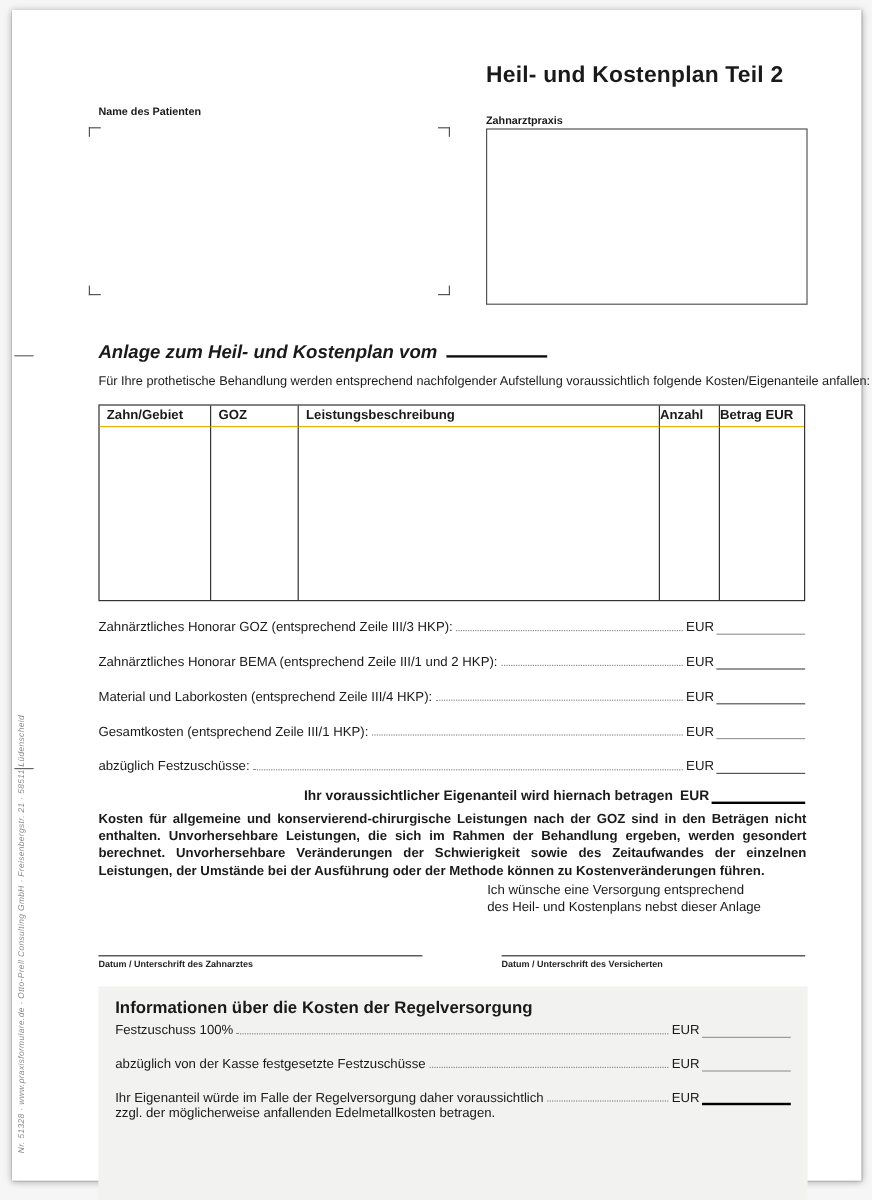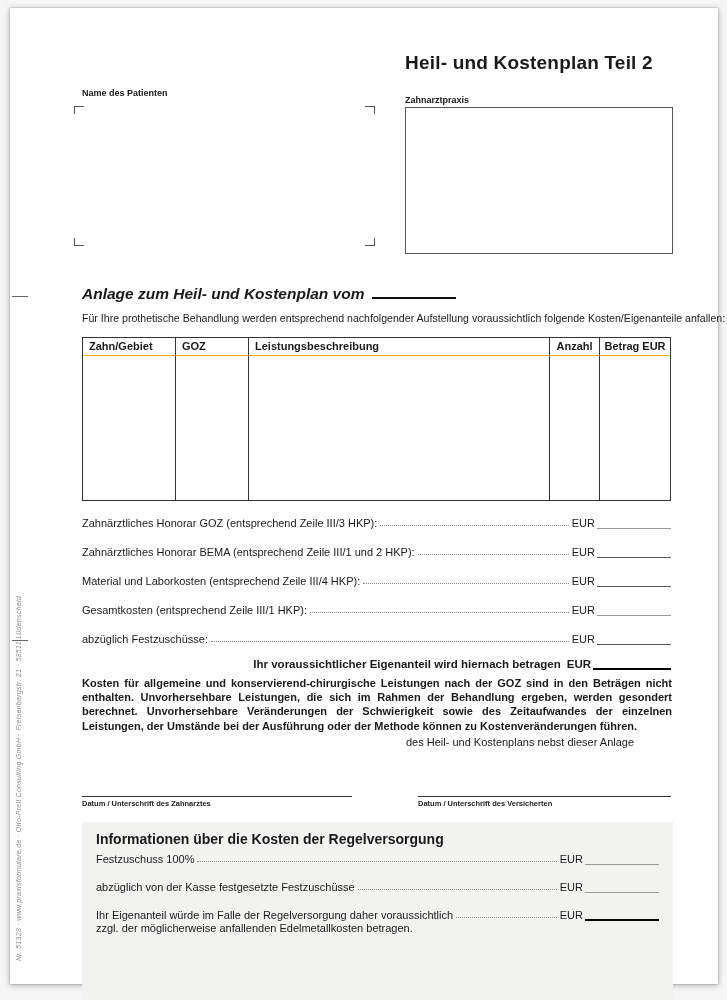--- a/index.html
+++ b/index.html
@@ -40,21 +40,21 @@
 
   .cost-table{
     left:72px;top:329px;width:589px;height:164px;
     display:grid;grid-template-columns:93px 73px 301px 50px 1fr;grid-template-rows:18px 1fr;
     border:1px solid #333;box-sizing:border-box;background:#fff;
   }
   .cost-table .hcell{
     font-size:11px;font-weight:bold;padding:2px 0 0 6px;box-sizing:border-box;
     border-bottom:1px solid #eab308;border-right:1px solid #333;white-space:nowrap;
   }
-  .cost-table .hcell.center{text-align:center;padding-left:0;}
+  .cost-table .hcell.center{padding-left:0;}
   .cost-table .hcell:nth-child(5){border-right:none;}
   .cost-table .bcell{border-right:1px solid #333;}
   .cost-table .bcell:last-child{border-right:none;}
 
   .cost-row{
     left:72px;width:589px;height:15px;display:flex;align-items:flex-end;
     font-size:11px;white-space:nowrap;
   }
   .cost-row .lbl{flex:0 0 auto;}
   .cost-row .leader{flex:1 1 auto;border-bottom:1px dotted #8a8a8a;margin:0 3px 3px 3px;height:0;align-self:flex-end;}
@@ -172,20 +172,21 @@
 
   <div class="abs total-row">
     <span class="lbl">Ihr voraussichtlicher Eigenanteil wird hiernach betragen</span>
     <span class="cur">EUR</span>
     <span class="amt"></span>
   </div>
 
   <div class="abs notice">Kosten für allgemeine und konservierend-chirurgische Leistungen nach der GOZ sind in den Beträgen nicht enthalten. Unvorhersehbare Leistungen, die sich im Rahmen der Behandlung ergeben, werden gesondert berechnet. Unvorhersehbare Veränderungen der Schwierigkeit sowie des Zeitaufwandes der einzelnen Leistungen, der Umstände bei der Ausführung oder der Methode können zu Kostenveränderungen führen.</div>
 
   <div class="abs wish">
+    <div>Ich wünsche eine Versorgung entsprechend</div>
     <div>des Heil- und Kostenplans nebst dieser Anlage</div>
   </div>
 
   <div class="abs sig sig-dentist">
     <div class="sig-line"></div>
     <div class="sig-label">Datum / Unterschrift des Zahnarztes</div>
   </div>
   <div class="abs sig sig-insured">
     <div class="sig-line"></div>
     <div class="sig-label">Datum / Unterschrift des Versicherten</div>

